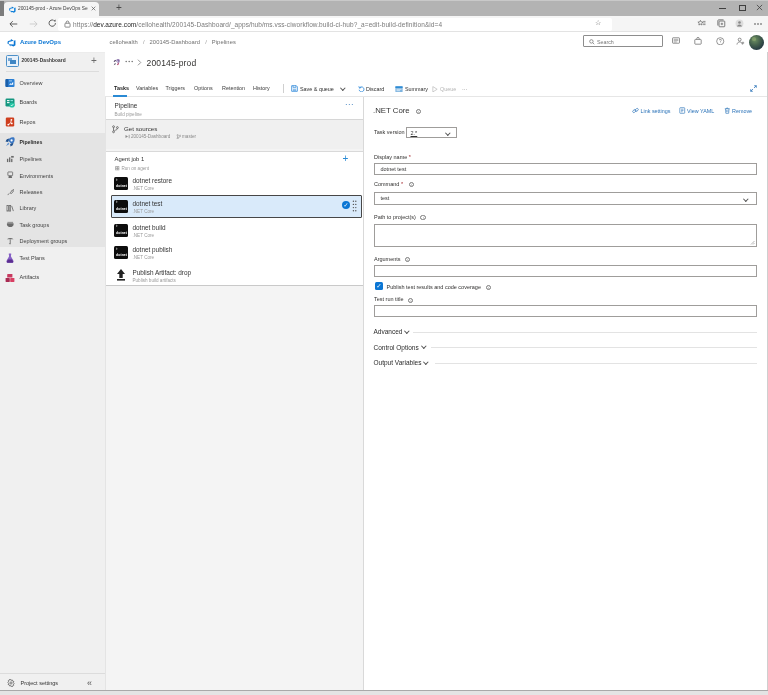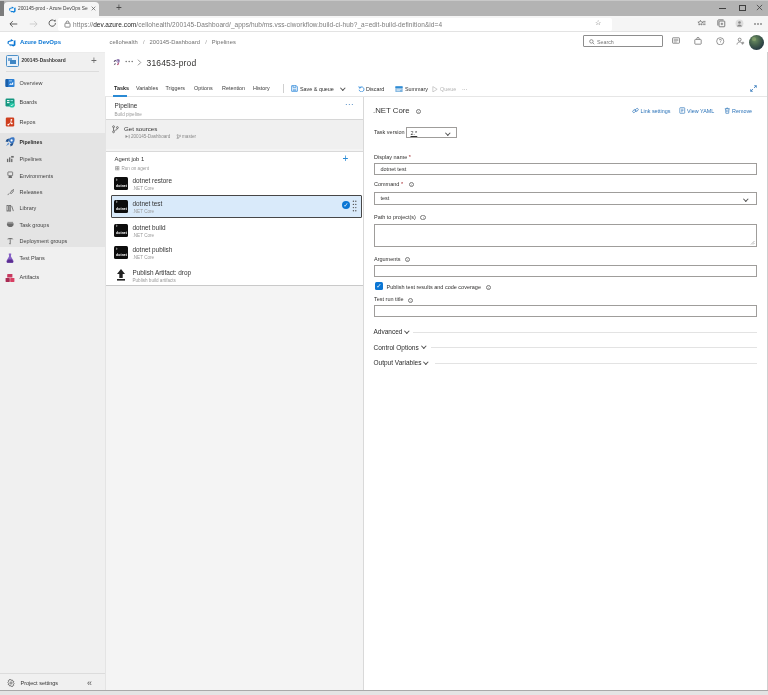--- a/index.html
+++ b/index.html
@@ -339,21 +339,21 @@
       <circle cx="1.2" cy="1.5" r="0.8" fill="#777"></circle>
       <circle cx="4.2" cy="1.5" r="0.8" fill="#777"></circle>
       <circle cx="7.2" cy="1.5" r="0.8" fill="#777"></circle>
     </svg>
   </div>
 <div class="abs" style="left:137px;top:58.5px;">
     <svg width="4.5" height="7" viewBox="0 0 5 8">
       <path d="M1 0.8L4.2 4L1 7.2" fill="none" stroke="#888" stroke-width="1"></path>
     </svg>
   </div>
-<div class="abs" id="bigtitle">316453-prod</div>
+<div class="abs" id="bigtitle">200145-prod</div>
 <div class="abs" id="tabsrow"></div>
 <div class="abs tabitem" style="left:114px;font-weight:bold;color:#222;">Tasks</div>
 <div class="abs" style="left:113px;top:94.8px;width:13.5px;height:1.8px;background:#2a8ad4;"></div>
 <div class="abs tabitem" style="left:136px;">Variables</div>
 <div class="abs tabitem" style="left:165.5px;">Triggers</div>
 <div class="abs tabitem" style="left:194px;">Options</div>
 <div class="abs tabitem" style="left:222px;">Retention</div>
 <div class="abs tabitem" style="left:253px;">History</div>
 <div class="abs" style="left:282.5px;top:84px;width:1px;height:9px;background:#cfcfcf;"></div>
 <div class="abs" style="left:290.5px;top:85px;">

